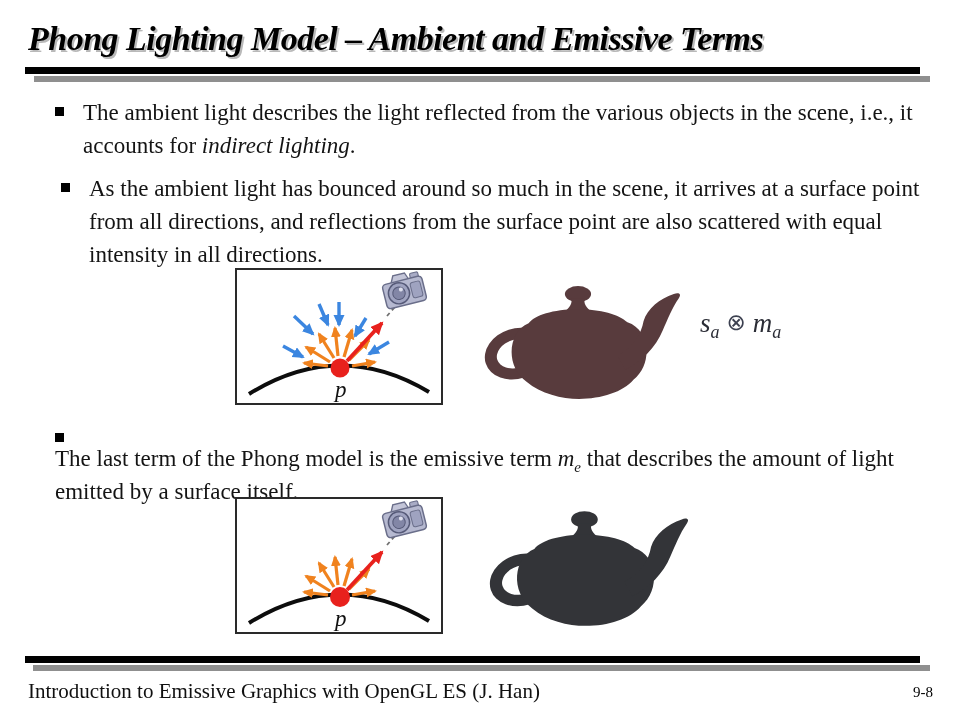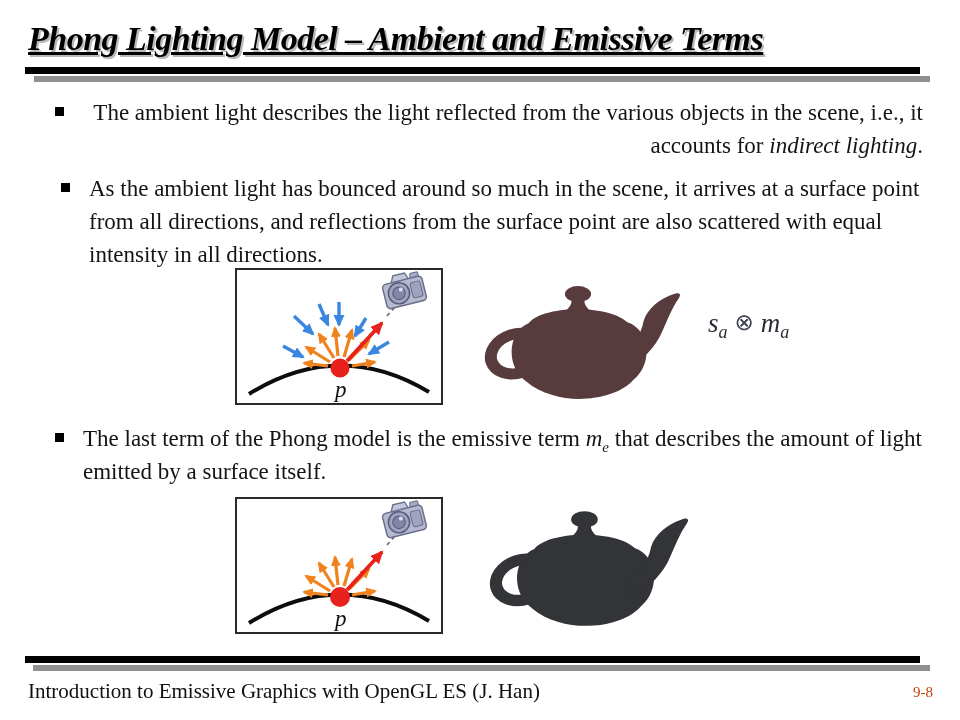--- a/index.html
+++ b/index.html
@@ -7,21 +7,20 @@
   body { background:#ffffff; font-family:"Liberation Serif", serif; position:relative; overflow:hidden; }
 
   .abs { position:absolute; }
 
   
   .slide-title {
     left:28px; top:20px; width:905px;
     font-size:34px; font-weight:bold; font-style:italic;
     color:#000; letter-spacing:-0.5px; white-space:nowrap;
     text-shadow:2px 2px 0 #b9b9b9;
-    text-decoration:underline;
   }
   .rule { height:7px; }
   .rule.black { background:var(--rule-black); }
   .rule.gray  { background:var(--rule-gray); height:6px; }
 
   
   .bullet { display:flex; align-items:flex-start; }
   .bullet-marker {
     width:9px; height:9px; background:#000; flex:0 0 9px;
     margin-top:11px; margin-right:19px;
@@ -45,28 +44,27 @@
   .head-r  { fill:var(--arrow-red); }
   .surface-arc { stroke:#0d0d0d; stroke-width:4; fill:none; }
   .dashed-ray { stroke:#6f6f6f; stroke-width:1.8; stroke-dasharray:4 3.5; }
   .point-dot { fill:var(--arrow-red); }
   .p-label { font-family:"Liberation Serif", serif; font-style:italic; font-size:23px; fill:#111; }
 
   
   .formula {
     font-size:27px; font-style:italic; color:#2b2d36; white-space:nowrap;
     font-family:"Liberation Serif", serif;
-    margin-left:8px;
   }
   .formula sub { font-size:18px; font-style:italic; }
   .formula .op { font-style:normal; font-size:23px; color:#3c4050; padding:0 7px; position:relative; top:-2px; }
 
   
   .footer-credit { left:28px; top:679px; font-size:21px; color:#101010; }
-  .page-number   { right:27px; top:684px; font-size:15px; color:#c2410c; }
+  .page-number   { right:27px; top:684px; font-size:15px; color:#000000; }
 </style>
 </head>
 <body>
 
 <svg width="0" height="0" style="position:absolute" aria-hidden="true">
   <defs>
     <marker id="ah-o" markerUnits="userSpaceOnUse" markerWidth="13" markerHeight="11" refX="9" refY="5" orient="auto">
       <path class="head-o" d="M0,0 L11,5 L0,10 Z"></path>
     </marker>
     <marker id="ah-b" markerUnits="userSpaceOnUse" markerWidth="14" markerHeight="12" refX="10" refY="5.5" orient="auto">
@@ -96,21 +94,21 @@
       <path d="M103,28 C78,28 60,34 54,42 C34,50 30,84 52,100 C66,112 87,117 104,117 C126,117 148,110 158,98 C178,82 174,48 152,41 C144,33 125,28 103,28 Z"></path>
       <path d="M142,74 C158,66 166,52 168,40 C172,27 184,18 198,13 C203,11 206,13 203,17 C196,27 192,38 187,49 C180,66 166,80 150,88 Z"></path>
     </g>
   </defs>
 </svg>
 
 <div class="abs slide-title">Phong Lighting Model – Ambient and Emissive Terms</div>
 <div class="abs rule black" style="left:25px; top:67px; width:895px;"></div>
 <div class="abs rule gray" style="left:34px; top:76px; width:896px;"></div>
 
-<div class="abs bullet" style="left:55px; top:96px;text-align:right;">
+<div class="abs bullet" style="left:55px; top:96px;">
   <div class="bullet-marker"></div>
   <div class="bullet-text"><span>The ambient light describes the light reflected from the various objects in the scene, i.e., it accounts for </span><span class="it">indirect lighting</span><span>.</span></div>
 </div>
 <div class="abs bullet" style="left:61px; top:172px;">
   <div class="bullet-marker"></div>
   <div class="bullet-text"><span>As the ambient light has bounced around so much in the scene, it arrives at a surface point from all directions, and reflections from the surface point are also scattered with equal intensity in all directions.</span></div>
 </div>
 
 <div class="abs diagram-box" style="left:235px; top:268px;">
   <svg width="204" height="133" viewBox="0 0 204 133">
@@ -143,21 +141,21 @@
 </div>
 
 <svg class="abs" style="left:474px; top:281px;" width="212" height="121" viewBox="0 0 210 120">
   <use href="#teapot-shape" fill="#583b3d"></use>
 </svg>
 
 <div class="abs formula" style="left:700px; top:308px;">
   <span>s</span><sub>a</sub><span class="op">⊗</span><span>m</span><sub>a</sub>
 </div>
 
-<div class="abs bullet" style="left:55px; top:422px;">
+<div class="abs bullet" style="left:55px; top:422px;flex-direction:column;">
   <div class="bullet-marker"></div>
   <div class="bullet-text"><span>The last term of the Phong model is the emissive term </span><span class="it">m</span><sub>e</sub><span> that describes the amount of light emitted by a surface itself.</span></div>
 </div>
 
 <div class="abs diagram-box" style="left:235px; top:497px;">
   <svg width="204" height="133" viewBox="0 0 204 133">
     <path class="surface-arc" d="M12,124 Q102,68 192,122"></path>
     <g>
       <line class="arrow-o" x1="91" y1="96" x2="67" y2="93" marker-end="url(#ah-o)"></line>
       <line class="arrow-o" x1="93" y1="92" x2="69" y2="77" marker-end="url(#ah-o)"></line>

